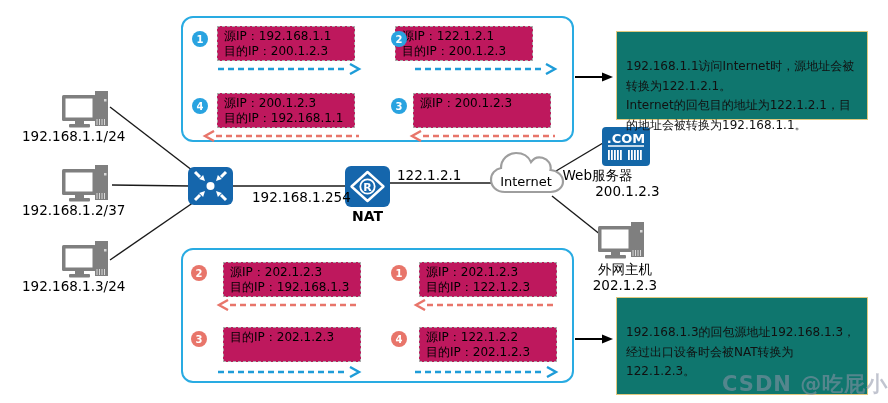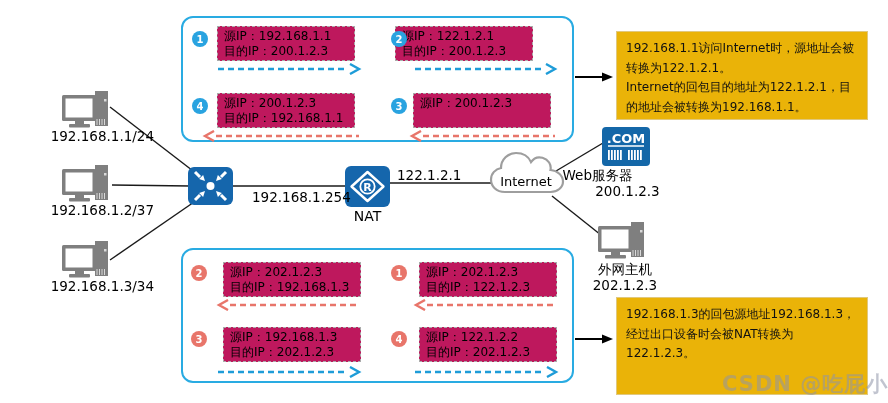--- a/index.html
+++ b/index.html
@@ -11,43 +11,43 @@
   
   .wires { left:0; top:0; z-index:1; }
   .wire { stroke:#1a1a1a; stroke-width:1.4; }
   .blackarrow-line { stroke:#000; stroke-width:2; }
   .blackarrow-head { fill:#000; }
 
   
   .dev { z-index:2; }
 
   
-  .host-label { font-size:13.5px; color:#000; text-align:right; width:132px; z-index:2; }
+  .host-label { font-size:13.5px; color:#000; text-align:left; width:132px; z-index:2; }
 
   
   .ip-label { font-size:13.5px; color:#000; white-space:nowrap; z-index:3; }
-  .nat-label { font-size:14px; font-weight:normal; color:#000; text-align:center; width:45px; z-index:3; }
+  .nat-label { font-size:14px; font-weight:bold; color:#000; text-align:center; width:45px; z-index:3; }
 
   
   .flowbox { border:2px solid #29abe2; border-radius:12px; background:#fff; z-index:2; }
   .badge { width:16px; height:16px; border-radius:50%; color:#fff; font-size:10px; font-weight:bold;
            display:flex; align-items:center; justify-content:center; z-index:3; }
   .badge.blue { background:#29a3e0; }
   .badge.red  { background:#e8756a; }
   .pbox { width:138px; height:35px; border:1px dashed #ababab; background:#be185d; padding:2px 6px;
           font-size:12px; line-height:15px; color:#000; white-space:nowrap; overflow:hidden; }
   .darrow { z-index:3; }
   .d-blue { stroke:#1e9cd8; stroke-width:2.4; stroke-dasharray:6 4; }
   .h-blue { stroke:#1e9cd8; stroke-width:2.4; fill:none; }
   .d-red  { stroke:#e8756a; stroke-width:2.4; stroke-dasharray:6 4; }
   .h-red  { stroke:#e8756a; stroke-width:2.4; fill:none; }
 
   
   .node-label { font-size:13.5px; color:#000; text-align:center; z-index:2; }
-  .note { background:#eab308; border:1px solid #e0c87e; padding:7px 9px; font-size:12px;
+  .note { background:#0f766e; border:1px solid #e0c87e; padding:25px 9px; font-size:12px;
           line-height:19.5px; color:#111; z-index:2; }
   .note p { margin:0; }
   .watermark { z-index:5; font-size:21px; font-weight:bold; color:rgba(142,148,168,0.55);
                letter-spacing:1px; white-space:nowrap; }
   .cloud-text { font-size:13px; fill:#000; }
 </style>
 </head>
 <body>
 
 <div class="canvas">
@@ -109,21 +109,21 @@
         <line x1="35" y1="29" x2="35" y2="35"></line>
         <line x1="37.5" y1="29" x2="37.5" y2="35"></line>
         <line x1="40" y1="29" x2="40" y2="35"></line>
         <line x1="42.5" y1="29" x2="42.5" y2="35"></line>
       </g>
     <rect x="0" y="5" width="34" height="26" fill="#7f7f7f" rx="1.5"></rect>
     <rect x="3.5" y="8.5" width="27" height="19" fill="#ffffff"></rect>
     <rect x="13" y="31" width="9" height="3" fill="#7f7f7f"></rect>
     <rect x="7" y="34" width="21" height="3.5" fill="#7f7f7f" rx="1"></rect>
   </svg>
-  <div class="abs host-label" style="left:22px;top:278px">192.168.1.3/34</div>
+  <div class="abs host-label" style="left:22px;top:278px">192.168.1.3/24</div>
 
   <svg class="abs dev" style="left:188px;top:167px" width="45" height="38" viewBox="0 0 45 38">
     <rect x="0" y="0" width="45" height="38" rx="6" fill="#1566ac"></rect>
     <g stroke="#fff" stroke-width="3">
       <line x1="7" y1="5" x2="12" y2="10"></line>
         <line x1="38" y1="5" x2="33" y2="10"></line>
       <line x1="7" y1="33" x2="12" y2="28"></line>
         <line x1="38" y1="33" x2="33" y2="28"></line>
     </g>
     <g fill="#fff">
@@ -244,21 +244,20 @@
       <div><span>源IP：</span><span>202.1.2.3</span></div>
       <div><span>目的IP：</span><span>122.1.2.3</span></div>
     </div>
     <svg class="abs darrow" style="left:230px;top:49px" width="146" height="12">
       <polyline class="h-red" points="12,1 3,6 12,11"></polyline>
         <line class="d-red" x1="14" y1="6" x2="144" y2="6"></line>
     </svg>
 
     <div class="abs badge red" style="left:8px;top:81px">3</div>
     <div class="abs pbox" style="left:40px;top:77px">
-      <div><span>源IP：</span><span>192.168.1.3</span></div>
       <div><span>目的IP：</span><span>202.1.2.3</span></div>
     </div>
     <svg class="abs darrow" style="left:33px;top:116px" width="146" height="12">
       <line class="d-blue" x1="2" y1="6" x2="132" y2="6"></line>
         <polyline class="h-blue" points="134,1 143,6 134,11"></polyline>
     </svg>
 
     <div class="abs badge red" style="left:208px;top:81px">4</div>
     <div class="abs pbox" style="left:236px;top:77px">
       <div><span>源IP：</span><span>122.1.2.2</span></div>

